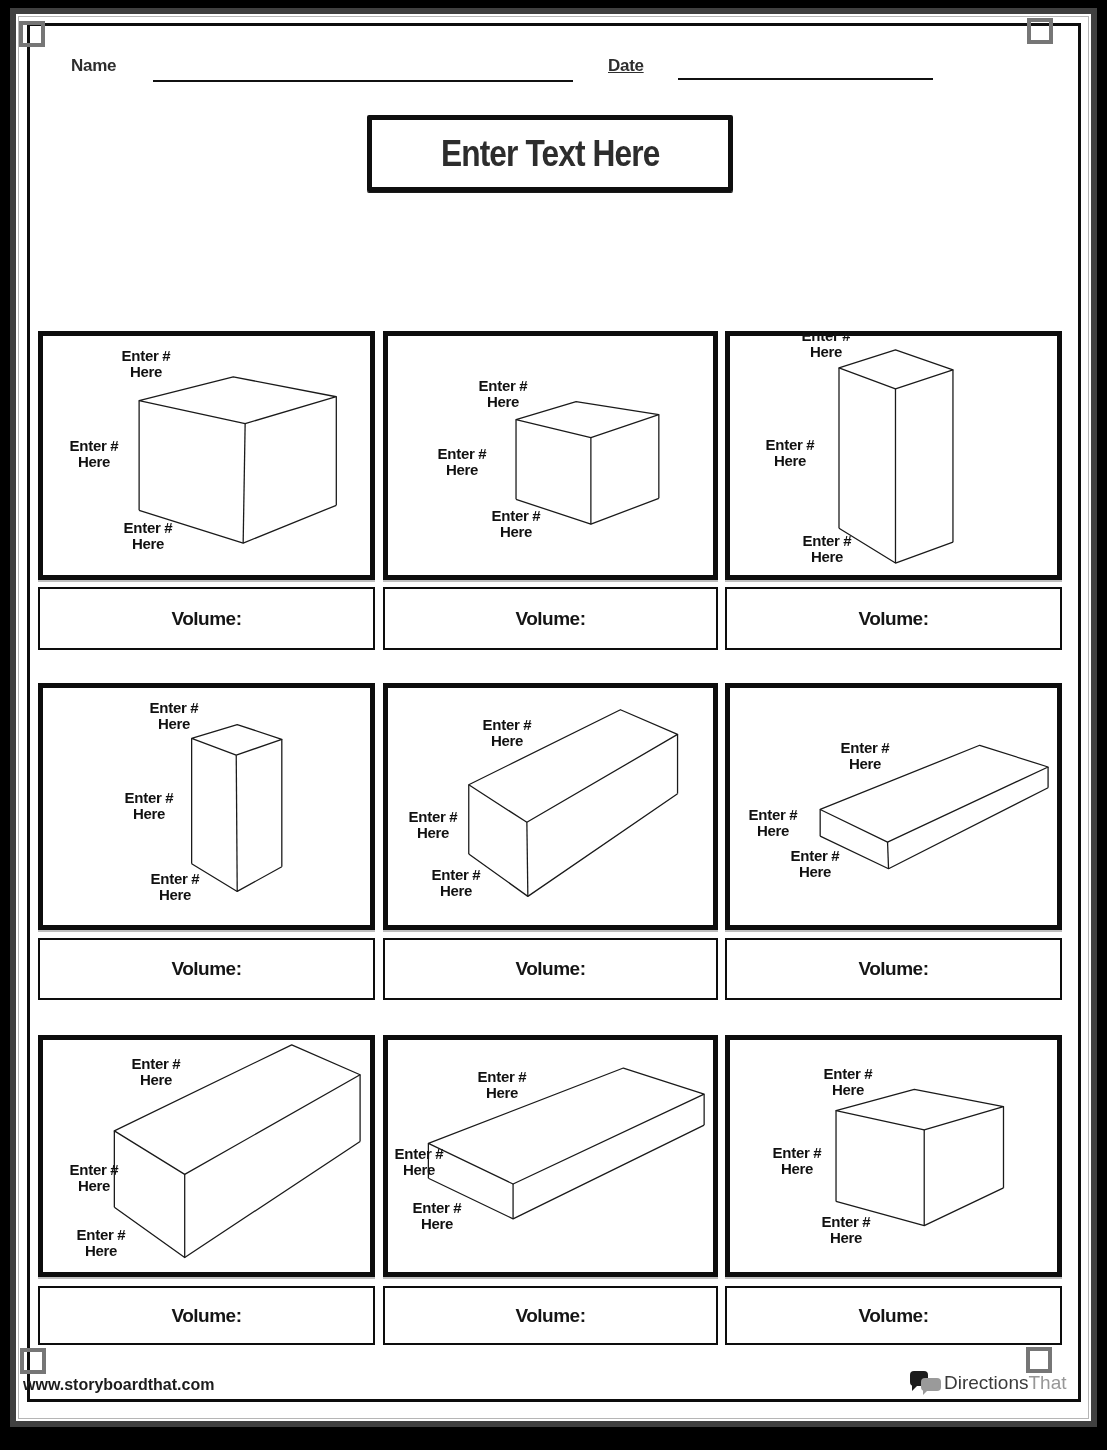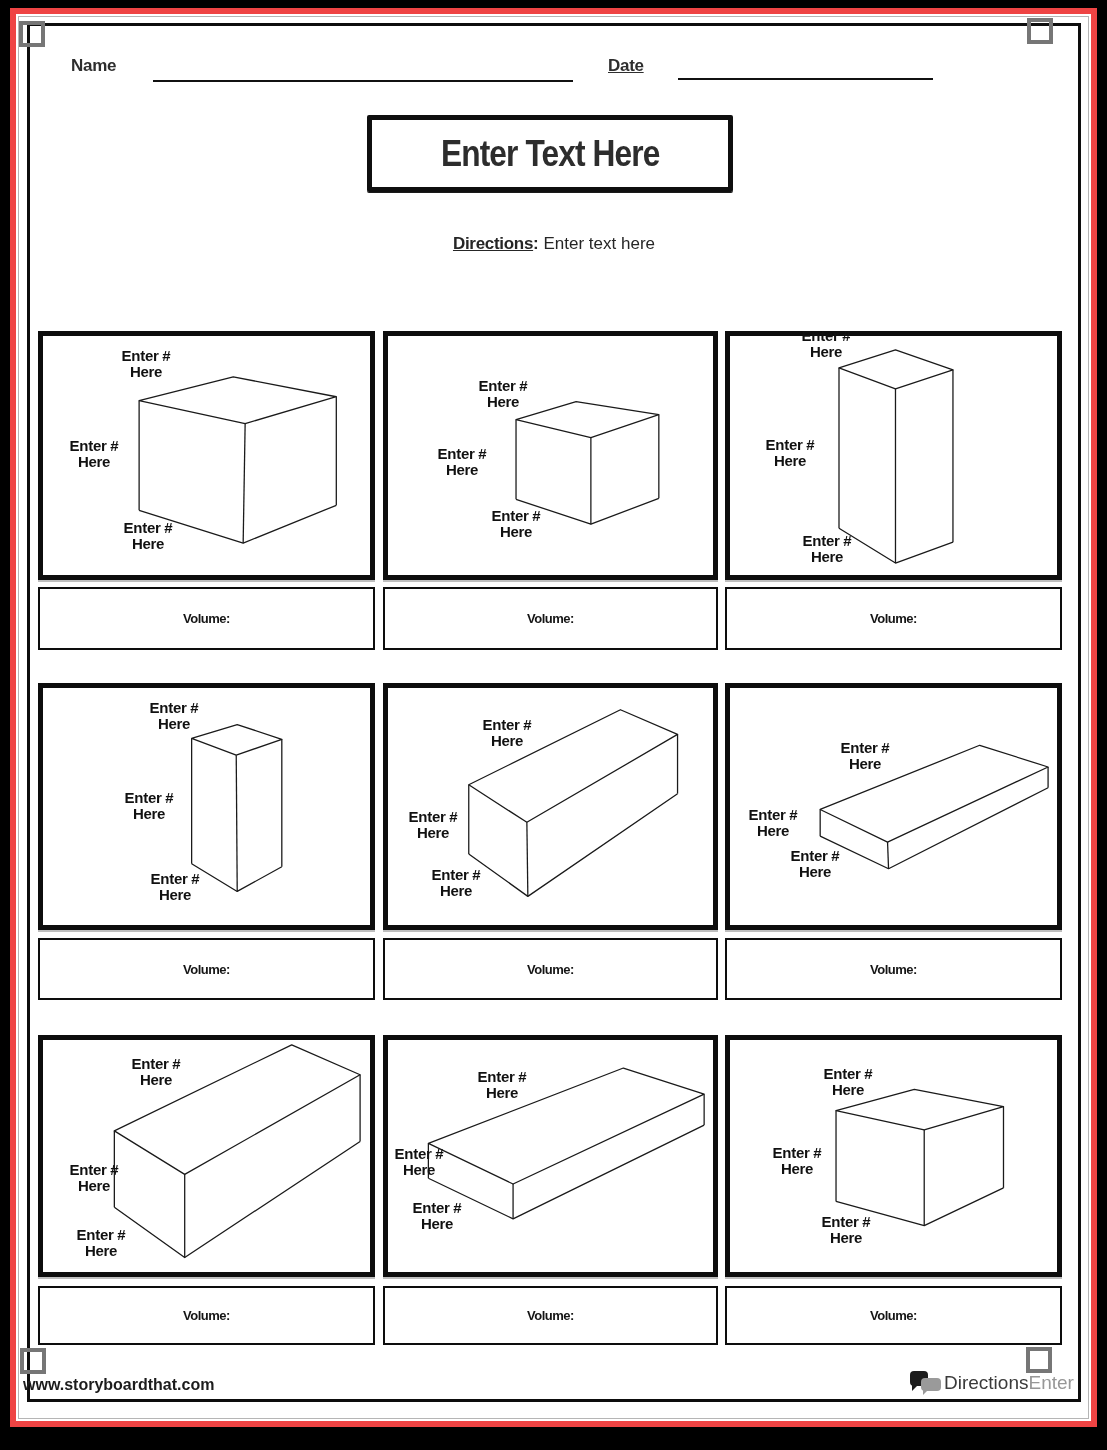--- a/index.html
+++ b/index.html
@@ -1,20 +1,20 @@
 <!DOCTYPE html>
 <html><head>
 <meta charset="utf-8">
 <style>
   html,body{margin:0;padding:0;background:#000;}
   .screen{position:relative;width:1107px;height:1450px;background:#000;overflow:hidden;
           font-family:"Liberation Sans",sans-serif;color:#1f1f1f;}
   
   .page{position:absolute;left:10px;top:8px;right:10px;bottom:23px;background:#fff;
-        border:6px solid #ef4444;box-sizing:border-box;padding-left:28px;}
+        border:6px solid #404040;box-sizing:border-box;padding-left:28px;}
   .inner-line{position:absolute;left:2px;top:2px;right:2px;bottom:2px;border:1px solid #b5b5b5;pointer-events:none;}
   
   .frame{position:absolute;left:11px;top:9px;width:1054px;height:1379px;border:3px solid #0d0d0d;box-sizing:border-box;}
   
   .corner{position:absolute;width:18px;height:18px;border:4px solid #767676;background:transparent;z-index:6;}
   .corner.tl{left:3px;top:7px;}
   .corner.tr{left:1011px;top:4px;}
   .corner.bl{left:4px;top:1334px;}
   .corner.br{left:1010px;top:1333px;}
   
@@ -37,21 +37,21 @@
   .dir-text{font-weight:400;}
   
   .grid{position:absolute;inset:0;}
   .prism-box{position:absolute;border:5px solid #0d0d0d;background:#fff;box-sizing:border-box;
              box-shadow:0 2px 0 rgba(0,0,0,.25);}
   .prism-svg{position:absolute;left:0;top:0;width:100%;height:100%;z-index:1;}
   .dim-label{position:absolute;transform:translate(-50%,-50%);text-align:center;font-size:15px;
              font-weight:700;line-height:16px;letter-spacing:-0.3px;color:#111;z-index:3;white-space:nowrap;}
   .volume-box{position:absolute;border:2px solid #0d0d0d;background:#fff;box-sizing:border-box;
               display:flex;align-items:center;justify-content:center;}
-  .volume-label{font-size:13px;font-weight:700;letter-spacing:-0.5px;color:#151515;}
+  .volume-label{font-size:19px;font-weight:700;letter-spacing:-0.5px;color:#151515;}
   
   .footer-url{position:absolute;left:-7px;top:1350px;font-size:16px;font-weight:700;color:#1c1c1c;z-index:7;}
   .logo{position:absolute;left:880px;top:1342px;width:168px;height:30px;display:flex;align-items:center;z-index:5;}
   .logo-bubbles{position:relative;width:34px;height:26px;display:inline-block;}
   .bubble-black{position:absolute;left:0;top:1px;width:18px;height:15px;background:#1c1c1c;border-radius:4px;}
   .bubble-black::after{content:"";position:absolute;left:2px;bottom:-5px;width:0;height:0;
                        border:4px solid transparent;border-top-color:#1c1c1c;border-left-color:#1c1c1c;}
   .bubble-gray{position:absolute;left:11px;top:8px;width:20px;height:13px;background:#9a9a9a;border-radius:4px;}
   .bubble-gray::after{content:"";position:absolute;left:2px;bottom:-4px;width:0;height:0;
                       border:3px solid transparent;border-top-color:#9a9a9a;border-left-color:#9a9a9a;}
@@ -74,24 +74,20 @@
 
       <div class="hdr-label name-label">Name</div>
       <div class="hdr-line name-line"></div>
       <div class="hdr-label date-label">Date</div>
       <div class="hdr-line date-line"></div>
 
       <div class="title-box">
         <span class="title-text">Enter Text Here</span>
       </div>
 
-      <div class="directions">
-        <span class="dir-label">Directions</span><span class="dir-colon">:</span>
-        <span class="dir-text">Enter text here</span>
-      </div>
 
       <div class="grid">
           <div class="prism-box" style="left: 8px; top: 305px; width: 337px; height: 249px;">
             <svg viewBox="0 0 330 240" preserveAspectRatio="none" class="prism-svg">
               <polygon points="97,65 192,41 296,61 204,88" fill="#fff" stroke="#1a1a1a" stroke-width="1.3" stroke-linejoin="round"></polygon>
               <polyline points="97,175 202,208 296,170" fill="none" stroke="#1a1a1a" stroke-width="1.3" stroke-linejoin="round"></polyline>
               <line x1="97" y1="65" x2="97" y2="175" stroke="#1a1a1a" stroke-width="1.3"></line>
               <line x1="204" y1="88" x2="202" y2="208" stroke="#1a1a1a" stroke-width="1.3"></line>
               <line x1="296" y1="61" x2="296" y2="170" stroke="#1a1a1a" stroke-width="1.3"></line>
             </svg>
@@ -305,18 +301,18 @@
           </div>
         </div>
 
       <div class="footer-url">www.storyboardthat.com</div>
       <div class="logo">
         <span class="logo-bubbles">
           <span class="bubble-black"></span>
           <span class="bubble-gray"></span>
         </span>
         <span class="logo-text-dark">Directions</span>
-          <span class="logo-text-gray">Enter</span>
+          <span class="logo-text-gray">That</span>
       </div>
 
     </div>
   </div>
 </div>
 
 </body></html>

